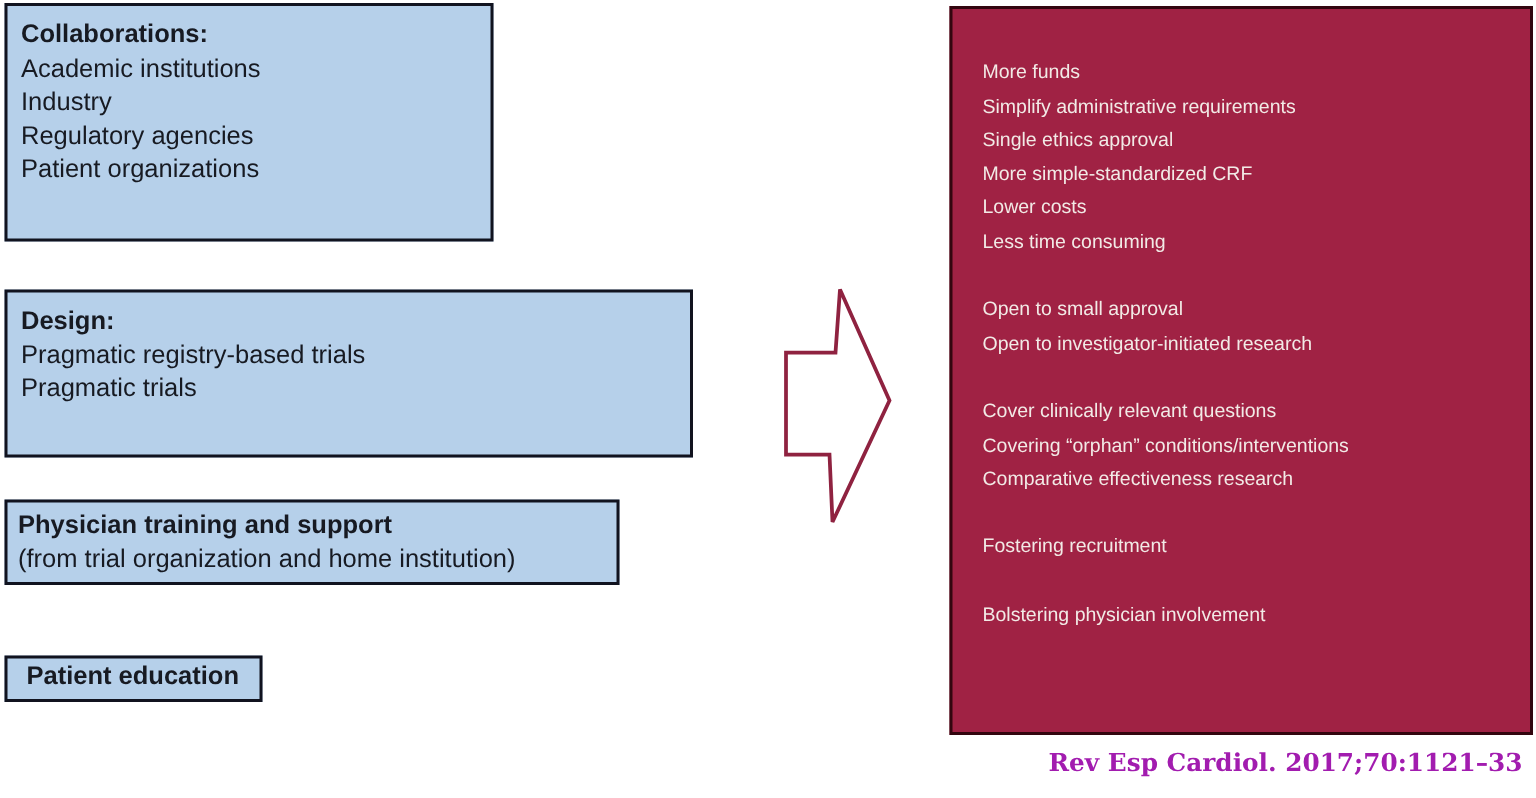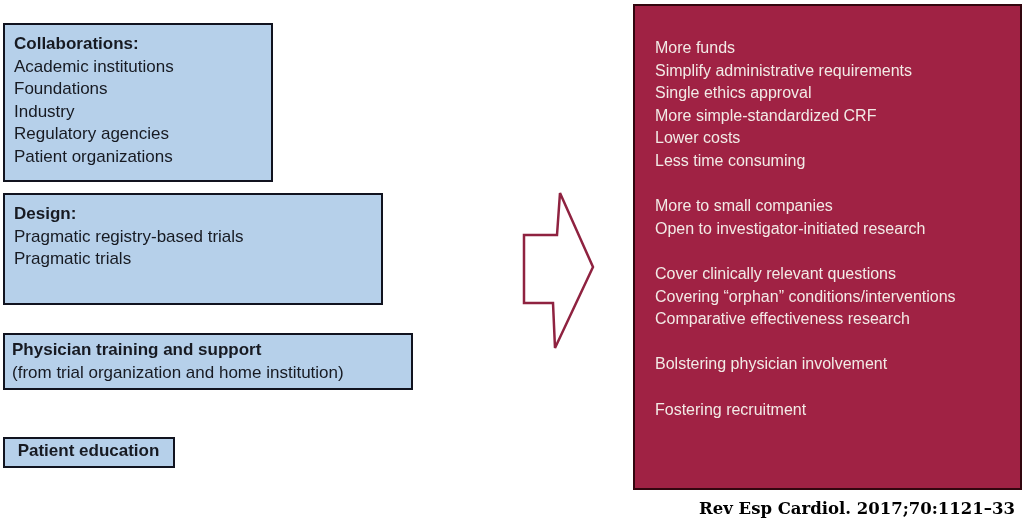--- a/index.html
+++ b/index.html
@@ -22,22 +22,22 @@
     box-sizing: border-box;
     background: #b6d0ea;
     border: 2px solid #11131f;
     color: #171a22;
     font-size: 17px;
     line-height: 22.6px;
   }
   .blue-box .box-title { font-weight: bold; }
   .blue-box div { white-space: nowrap; }
 
-  #box-collaborations { left: 3px;  top: 2px;   width: 270px; height: 159px; padding: 8px 8px 0 9px; margin-top: 21px; }
-  #box-design         { left: 3px;  top: 193px; width: 380px; height: 112px; padding: 8px 8px 12px 9px; }
+  #box-collaborations { left: 3px;  top: 2px;   width: 326px; height: 159px; padding: 8px 8px 0 9px; }
+  #box-design         { left: 3px;  top: 193px; width: 459px; height: 112px; padding: 8px 8px 12px 9px; }
   #box-physician      { left: 3px;  top: 333px; width: 410px; height: 57px;  padding: 4px 2px 0 7px; }
   #box-patient        { left: 3px;  top: 437px; width: 172px; height: 31px;  padding: 1px 8px 0 7px; text-align: center; }
 
   
   #arrow-wrap {
     position: absolute;
     left: 514px;
     top: 184px;
     width: 92px;
     height: 178px;
@@ -47,48 +47,47 @@
   #red-panel {
     position: absolute;
     box-sizing: border-box;
     left: 633px;
     top: 4px;
     width: 389px;
     height: 486px;
     background: #a02244;
     border: 2px solid #33060f;
     color: #f2eae6;
-    font-size: 16px;
+    font-size: 13px;
     line-height: 22.6px;
     padding: 31px 12px 0 20px;
   }
   #red-panel .group + .group { margin-top: 22.6px; }
   #red-panel div { white-space: nowrap; }
 
   
   #citation {
     position: absolute;
     right: 9px;
     top: 499px;
-    color: #000000;
+    color: #a21caf;
     font-family: "DejaVu Serif", serif;
     font-weight: bold;
     font-size: 16.5px;
     white-space: nowrap;
   }
 </style>
 </head>
 <body>
 
 <div id="figure">
 
   <div class="blue-box" id="box-collaborations">
     <div class="box-title">Collaborations:</div>
     <div>Academic institutions</div>
-    <div>Foundations</div>
     <div>Industry</div>
     <div>Regulatory agencies</div>
     <div>Patient organizations</div>
   </div>
 
   <div class="blue-box" id="box-design">
     <div class="box-title">Design:</div>
     <div>Pragmatic registry-based trials</div>
     <div>Pragmatic trials</div>
   </div>
@@ -111,31 +110,31 @@
   <div id="red-panel">
     <div class="group">
       <div>More funds</div>
       <div>Simplify administrative requirements</div>
       <div>Single ethics approval</div>
       <div>More simple-standardized CRF</div>
       <div>Lower costs</div>
       <div>Less time consuming</div>
     </div>
     <div class="group">
-      <div>More to small companies</div>
+      <div>Open to small approval</div>
       <div>Open to investigator-initiated research</div>
     </div>
     <div class="group">
       <div>Cover clinically relevant questions</div>
       <div>Covering “orphan” conditions/interventions</div>
       <div>Comparative effectiveness research</div>
     </div>
     <div class="group">
-      <div>Bolstering physician involvement</div>
+      <div>Fostering recruitment</div>
     </div>
     <div class="group">
-      <div>Fostering recruitment</div>
+      <div>Bolstering physician involvement</div>
     </div>
   </div>
 
   <div id="citation">Rev Esp Cardiol. 2017;70:1121–33</div>
 
 </div>
 
 </body></html>

